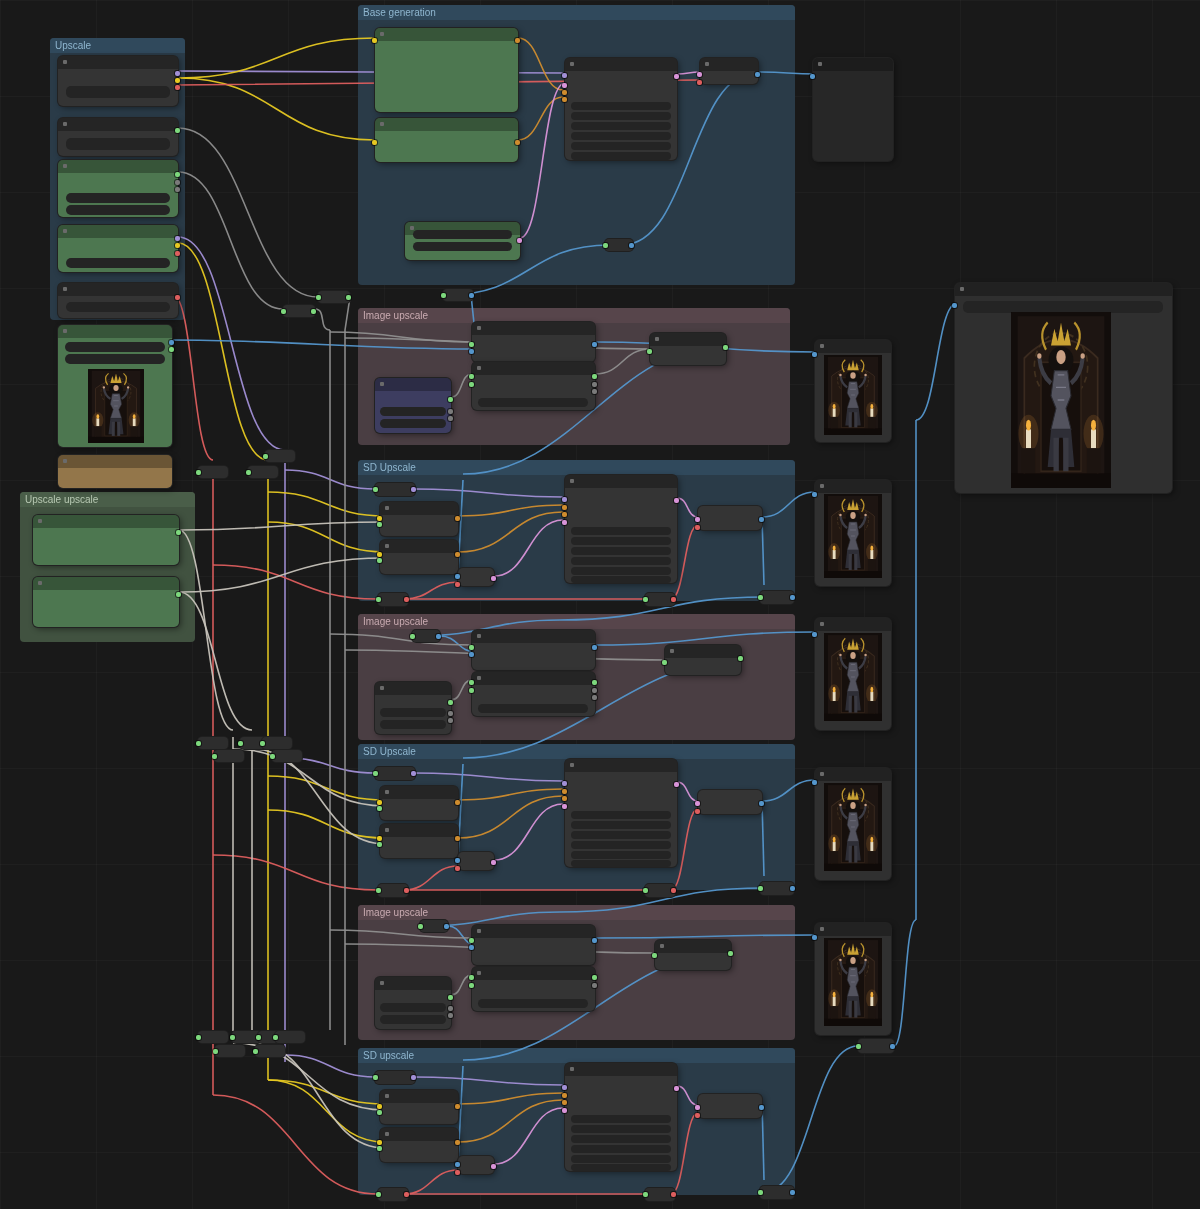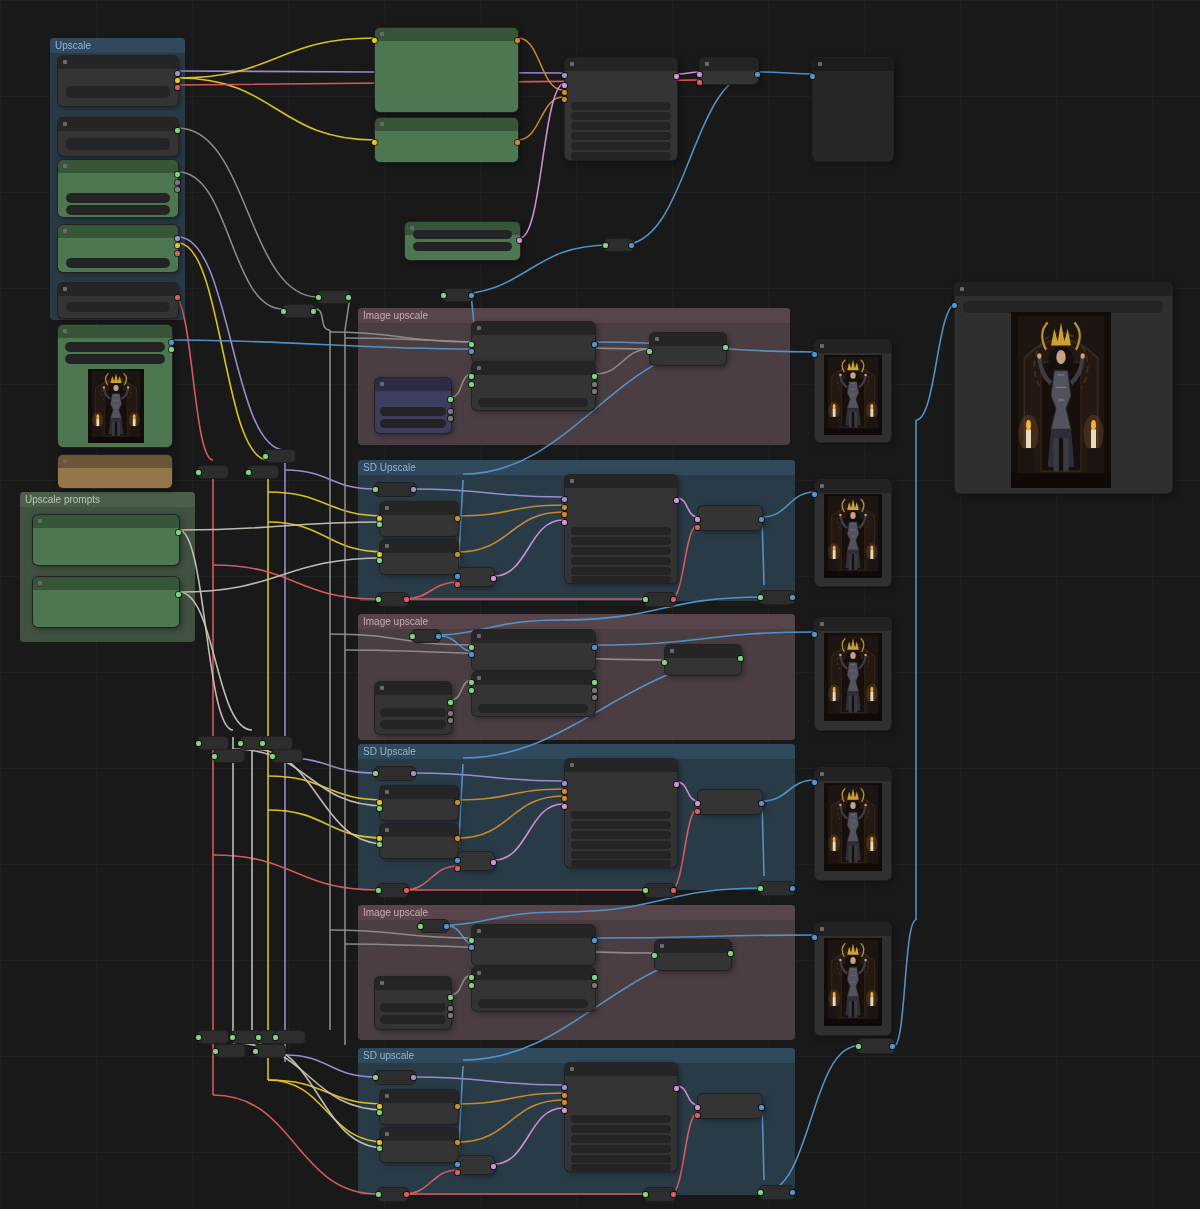--- a/index.html
+++ b/index.html
@@ -37,28 +37,31 @@
   .pill{position:absolute;background:#2d2d2d;border-radius:4px;z-index:4;
     box-shadow:0 0 0 1px #1f1f1f;}
 </style>
 </head>
 <body>
 
 <div id="canvas">
     <div class="group g-blue" style="left: 50px; top: 38px; width: 135px; height: 282px;">
       <div class="ghead">Upscale</div>
     </div>
+    <div class="group g-blue" style="left: 358px; top: 5px; width: 437px; height: 280px;">
+      <div class="ghead">Base generation</div>
+    </div>
     <div class="group g-mauve" style="left: 358px; top: 308px; width: 432px; height: 137px;">
       <div class="ghead">Image upscale</div>
     </div>
     <div class="group g-blue" style="left: 358px; top: 460px; width: 437px; height: 141px;">
       <div class="ghead">SD Upscale</div>
     </div>
     <div class="group g-green" style="left: 20px; top: 492px; width: 175px; height: 150px;">
-      <div class="ghead">Upscale prompts</div>
+      <div class="ghead">Upscale upscale</div>
     </div>
     <div class="group g-mauve" style="left: 358px; top: 614px; width: 437px; height: 126px;">
       <div class="ghead">Image upscale</div>
     </div>
     <div class="group g-blue" style="left: 358px; top: 744px; width: 437px; height: 146px;">
       <div class="ghead">SD Upscale</div>
     </div>
     <div class="group g-mauve" style="left: 358px; top: 905px; width: 437px; height: 135px;">
       <div class="ghead">Image upscale</div>
     </div>

